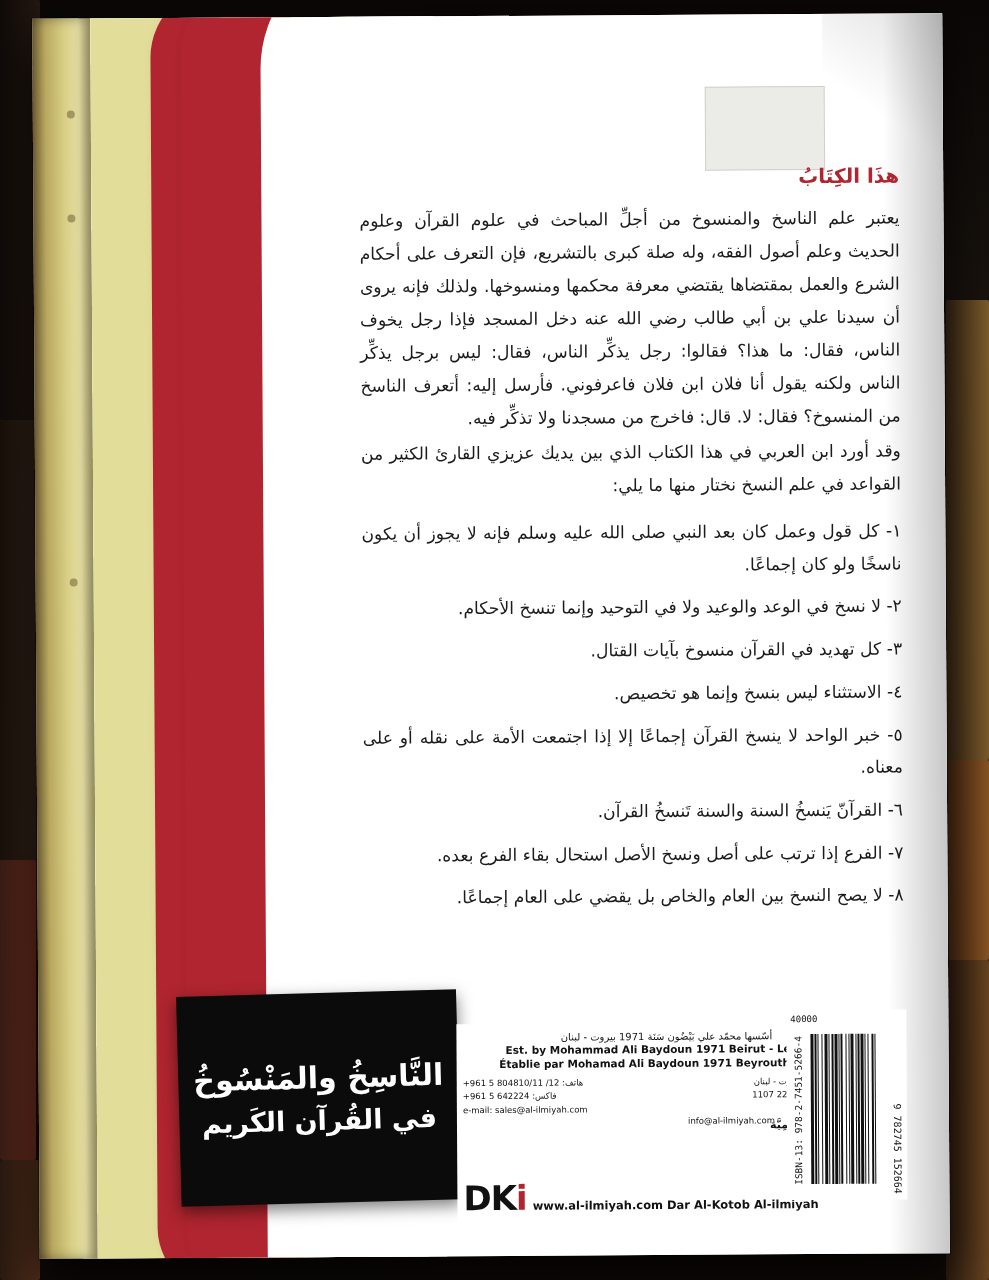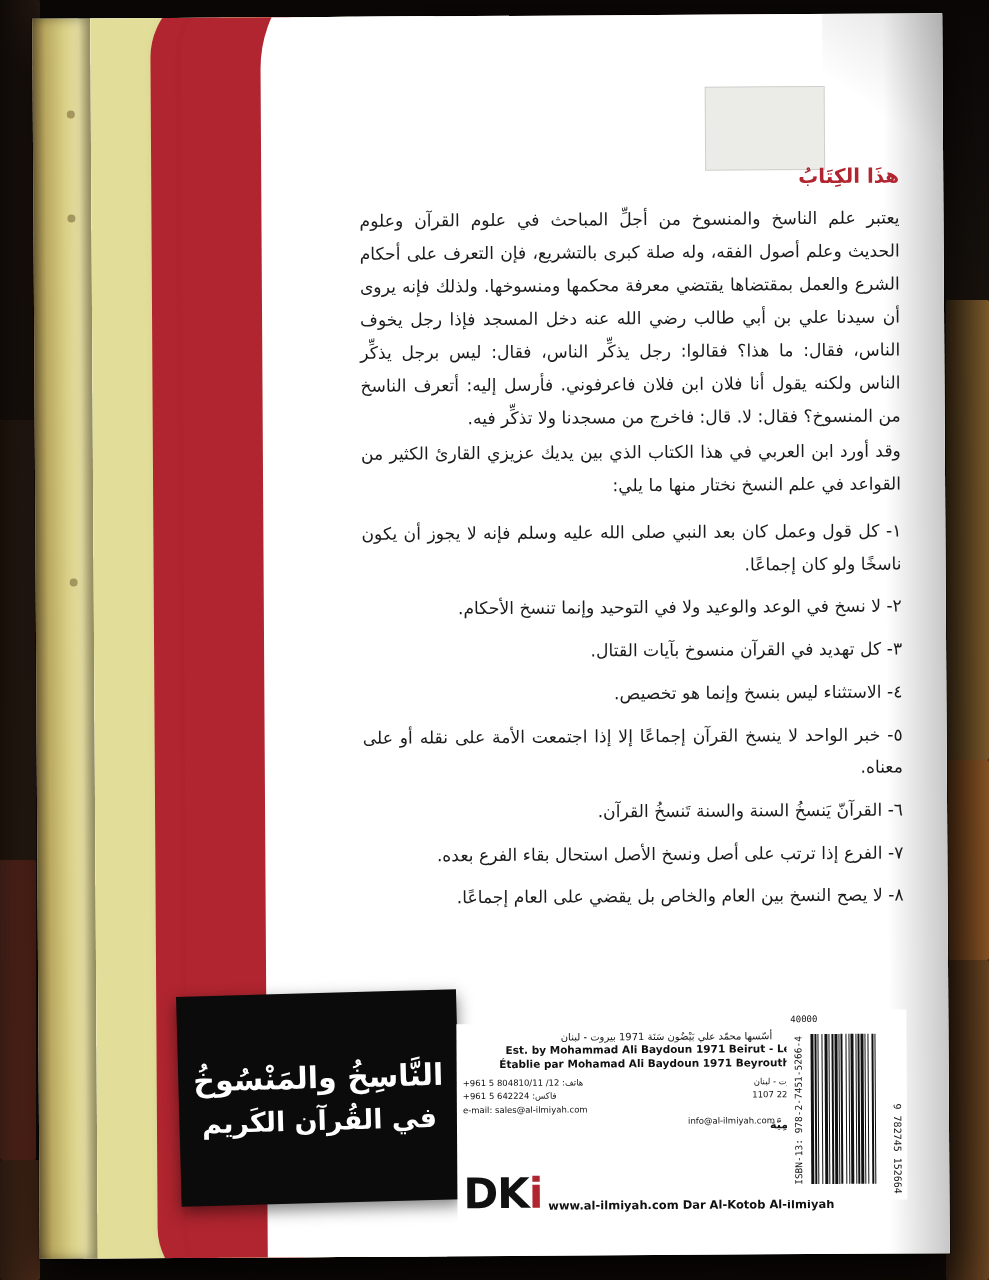--- a/index.html
+++ b/index.html
@@ -143,21 +143,21 @@
   .pub-ar { direction:rtl; text-align:center; font-size:10px; color:#111; }
   .pub-en { text-align:center; font-size:10.5px; font-weight:bold; color:#111; line-height:1.35; }
   .pub-cols {
     display:flex; justify-content:space-between; margin-top:6px; font-size:8.5px; color:#111;
   }
   .pub-cols .col { line-height:1.5; }
   .pub-cols .col.r { direction:rtl; text-align:right; }
   .pub-cols .col.l { direction:ltr; text-align:left; }
   .pub-email { font-size:8.5px; margin-top:2px; color:#111; }
   .pub-bottom { display:flex; align-items:flex-end; gap:6px; margin-top:auto; }
-  .dki-logo { font-size:42px; font-weight:bold; letter-spacing:-1px; color:#111; font-family:"DejaVu Sans", sans-serif; }
+  .dki-logo { font-size:34px; font-weight:bold; letter-spacing:-1px; color:#111; font-family:"DejaVu Sans", sans-serif; }
   .dki-logo .i { color:#b0252f; }
   .dki-site { font-size:11.5px; font-weight:bold; color:#111; padding-bottom:5px; }
   .globe {
     position:absolute; right:36px; top:34px; width:62px; height:62px;
   }
   .ar-pub-name { position:absolute; right:16px; top:96px; font-size:11px; direction:rtl; color:#111; font-weight:bold;}
   
   #barcode-box {
     position:absolute; right:42px; bottom:54px; width:120px; height:190px;
     background:#fff; padding:4px;

